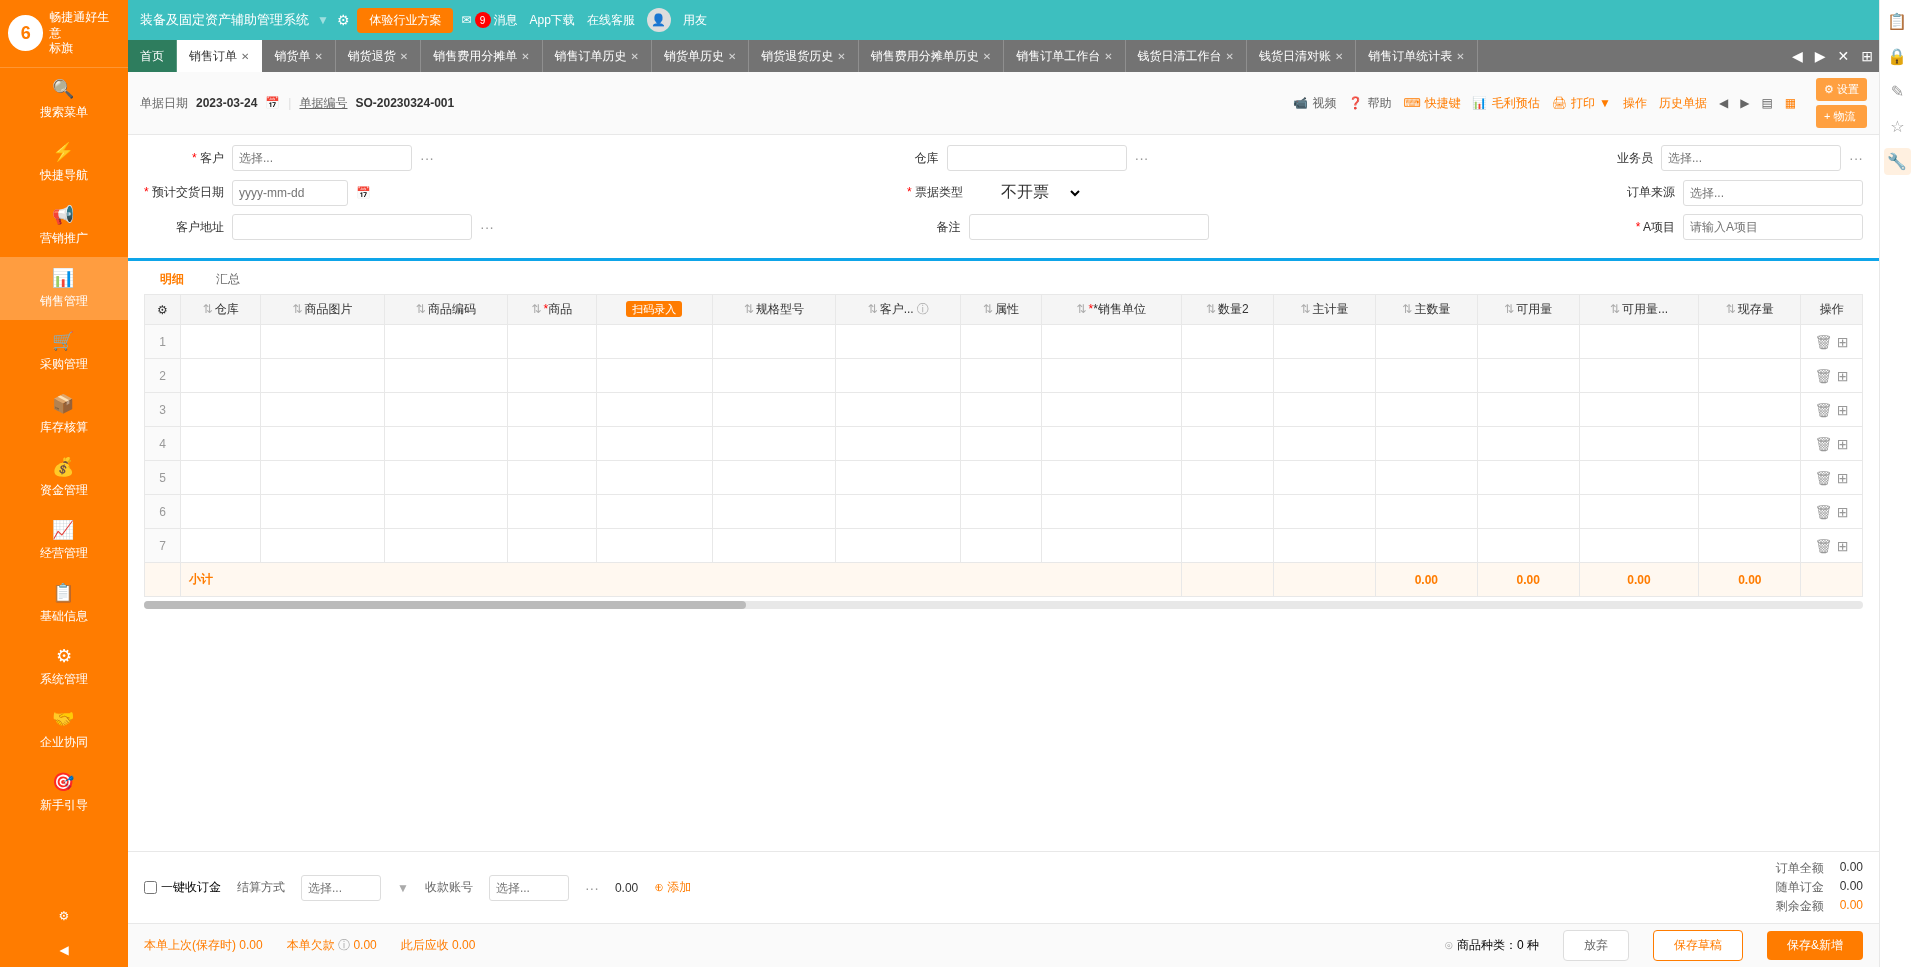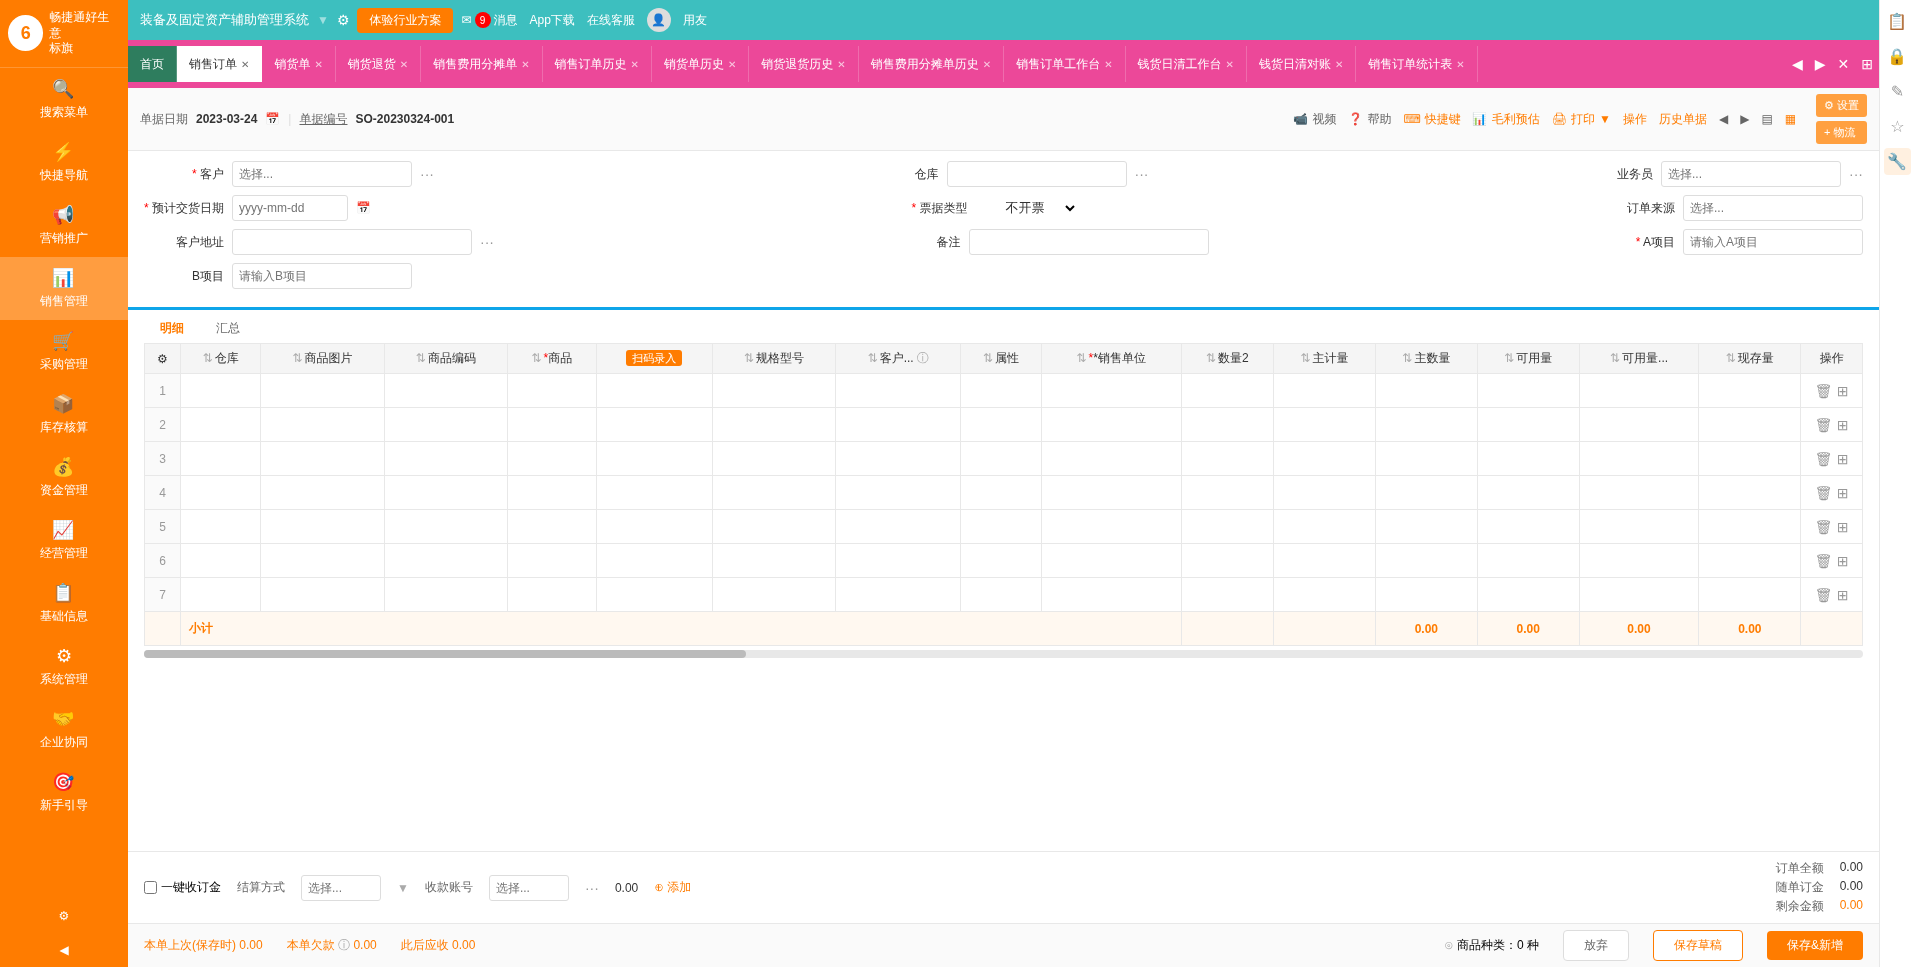--- a/index.html
+++ b/index.html
@@ -80,26 +80,26 @@
       font-size: 12px;
     }
     .topbar-right {
       display: flex; align-items: center; gap: 12px; color: white; font-size: 12px;
     }
     .topbar-right span { cursor: pointer; }
     .badge { background: red; color: white; border-radius: 50%; width: 16px; height: 16px; font-size: 10px; display: inline-flex; align-items: center; justify-content: center; }
 
     
     .tabbar {
-      background: #ec4899;
+      background: #737373;
       display: flex;
       align-items: center;
       overflow-x: auto;
       flex-shrink: 0;
-      height: 48px;
+      height: 32px;
     }
     .tabbar::-webkit-scrollbar { display: none; }
     .tab {
       padding: 0 12px;
       height: 36px;
       display: flex; align-items: center;
       color: white;
       cursor: pointer;
       white-space: nowrap;
       font-size: 12px;
@@ -170,21 +170,21 @@
       border: 1px solid #ddd;
       border-radius: 3px;
       padding: 3px 6px;
       height: 26px;
       font-size: 12px;
       outline: none;
       background: white;
     }
     .ellipsis-btn { color: #999; cursor: pointer; font-size: 14px; }
 
-    .form-static { color: #333; font-size: 13px; padding: 3px 6px; margin-left: 24px; }
+    .form-static { color: #333; font-size: 16px; padding: 3px 6px; margin-left: 24px; }
     .cal-icon { color: #aaa; cursor: pointer; }
     .content-tab {
       padding: 6px 16px;
       cursor: pointer;
       color: #666;
       font-size: 13px;
     }
     .content-tab.active {
       color: #ff7c00;
       border-bottom: 2px solid #ff7c00;
@@ -564,24 +564,20 @@
         <input class="form-input" style="width: 240px;" type="text">
         <span class="ellipsis-btn">···</span>
         <span style="flex:1;"></span>
         <span class="form-label">备注</span>
         <input class="form-input" style="width: 240px;" type="text">
         <span style="flex:1;"></span>
         <span class="form-label required">A项目</span>
         <input class="form-input wide" type="text" placeholder="请输入A项目" style="">
       </div>
 
-      <div class="form-row">
-        <span class="form-label">B项目</span>
-        <input class="form-input wide" type="text" placeholder="请输入B项目" style="">
-      </div>
     </div>
 
     <div style="display:flex;align-items:center;padding: 4px 16px 0;">
       <div class="content-tab active">
         <span>明细</span>
       </div>
       <div class="content-tab">
         <span>汇总</span>
       </div>
     </div>

